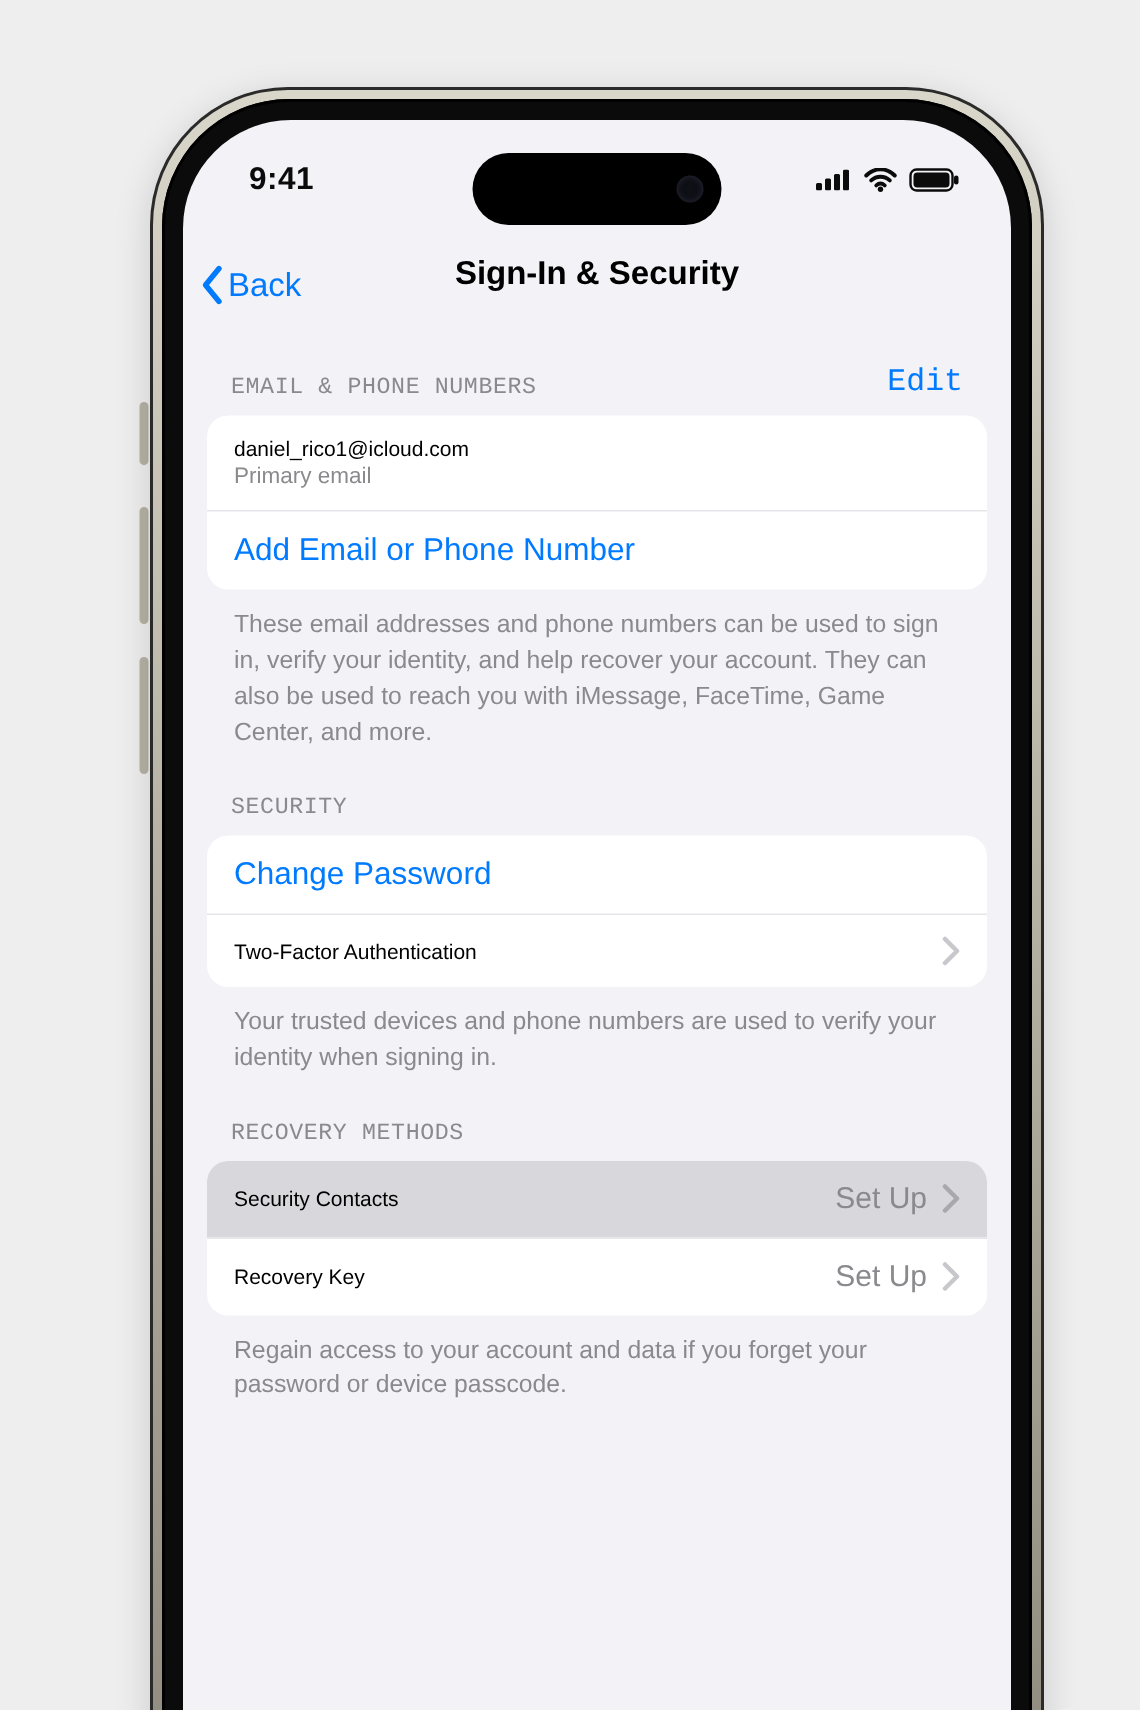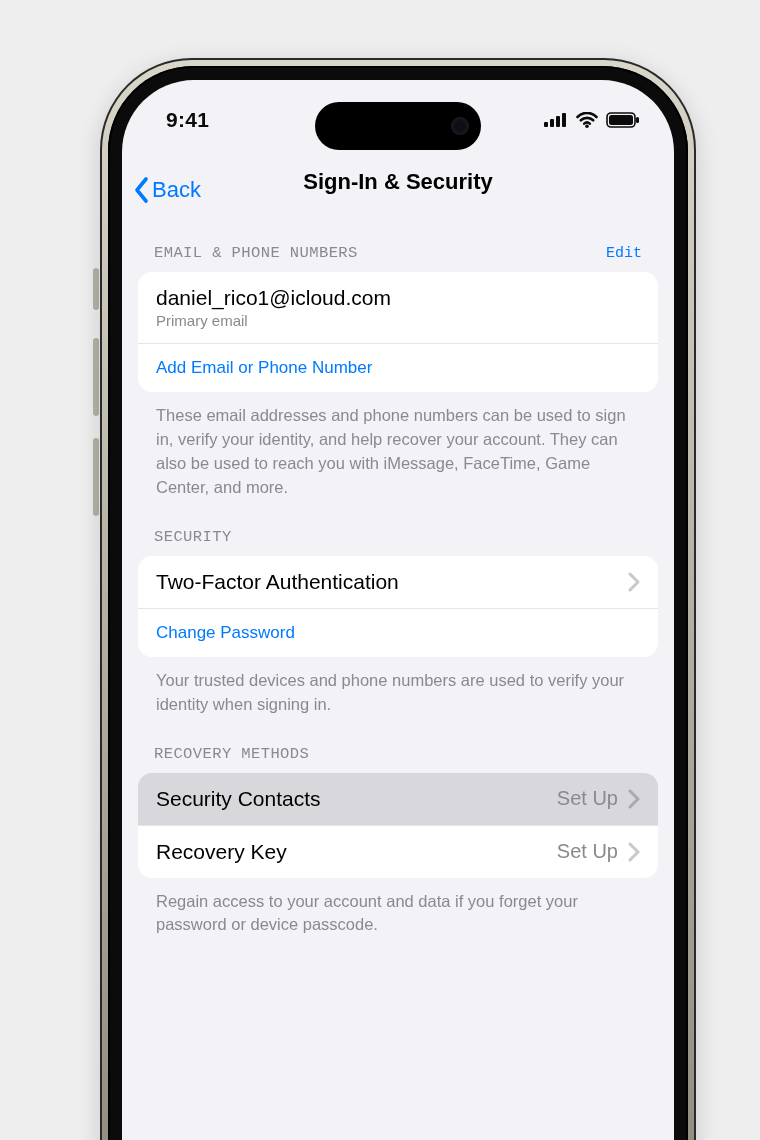--- a/index.html
+++ b/index.html
@@ -88,34 +88,34 @@
     
     .content { padding: 6px 16px 0; }
     .section-header {
       display:flex; align-items:flex-end; justify-content:space-between;
       padding: 28px 16px 10px;
       font-family: Liberation Mono, monospace;
     }
     .section-label {
       font-size: 15.5px; color:#8a8a8e; letter-spacing:.4px;
     }
-    .section-action { font-size: 15px; color:#007aff; }
+    .section-action { font-size: 21px; color:#007aff; }
     .card {
       background:#ffffff; border-radius: 14px; overflow:hidden;
     }
     .row {
       padding: 14px 18px;
       border-top: 1px solid #e5e5ea;
       display:flex; align-items:center; justify-content:space-between; gap:14px;
     }
     .row:first-child { border-top: none; }
-    .row .primary { font-size: 21px; color:#000;text-align:right; }
+    .row .primary { font-size: 14px; color:#000;text-align:right; }
     .row .sub { font-size: 15px; color:#8a8a8e; margin-top:2px; }
     .row.selected { background:#d7d7dc; }
-    .link { color:#007aff; font-size: 17px; }
+    .link { color:#007aff; font-size: 21px; }
     .value { font-size: 20px; color:#8a8a8e;text-align:center; }
     .chev { flex-shrink:0; }
     .chev svg { display:block; }
 
     .footer {
       padding: 12px 18px 0; font-size: 16.5px; line-height:1.45;
       color:#8a8a8e;
     }
     .small-space { height: 2px; }
   </style>
@@ -198,29 +198,29 @@
               <div class="link">Add Email or Phone Number</div>
             </div>
           </div>
           <div class="footer">These email addresses and phone numbers can be used to sign in, verify your identity, and help recover your account. They can also be used to reach you with iMessage, FaceTime, Game Center, and more.</div>
 
           <div class="section-header">
             <span class="section-label">SECURITY</span>
           </div>
           <div class="card">
             <div class="row">
+              <div class="link">Change Password</div>
+            </div>
+            <div class="row">
               <div class="primary">Two-Factor Authentication</div>
               <span class="chev">
                 <svg width="12" height="20" viewBox="0 0 12 20">
                     <path d="M2 2 L10 10 L2 18" fill="none" stroke="#c7c7cc" stroke-width="3" stroke-linecap="round" stroke-linejoin="round"></path>
                   </svg>
               </span>
-            </div>
-            <div class="row">
-              <div class="link">Change Password</div>
             </div>
           </div>
           <div class="footer">Your trusted devices and phone numbers are used to verify your identity when signing in.</div>
 
           <div class="section-header">
             <span class="section-label">RECOVERY METHODS</span>
           </div>
           <div class="card">
             <div class="row selected">
               <div class="primary">Security Contacts</div>

